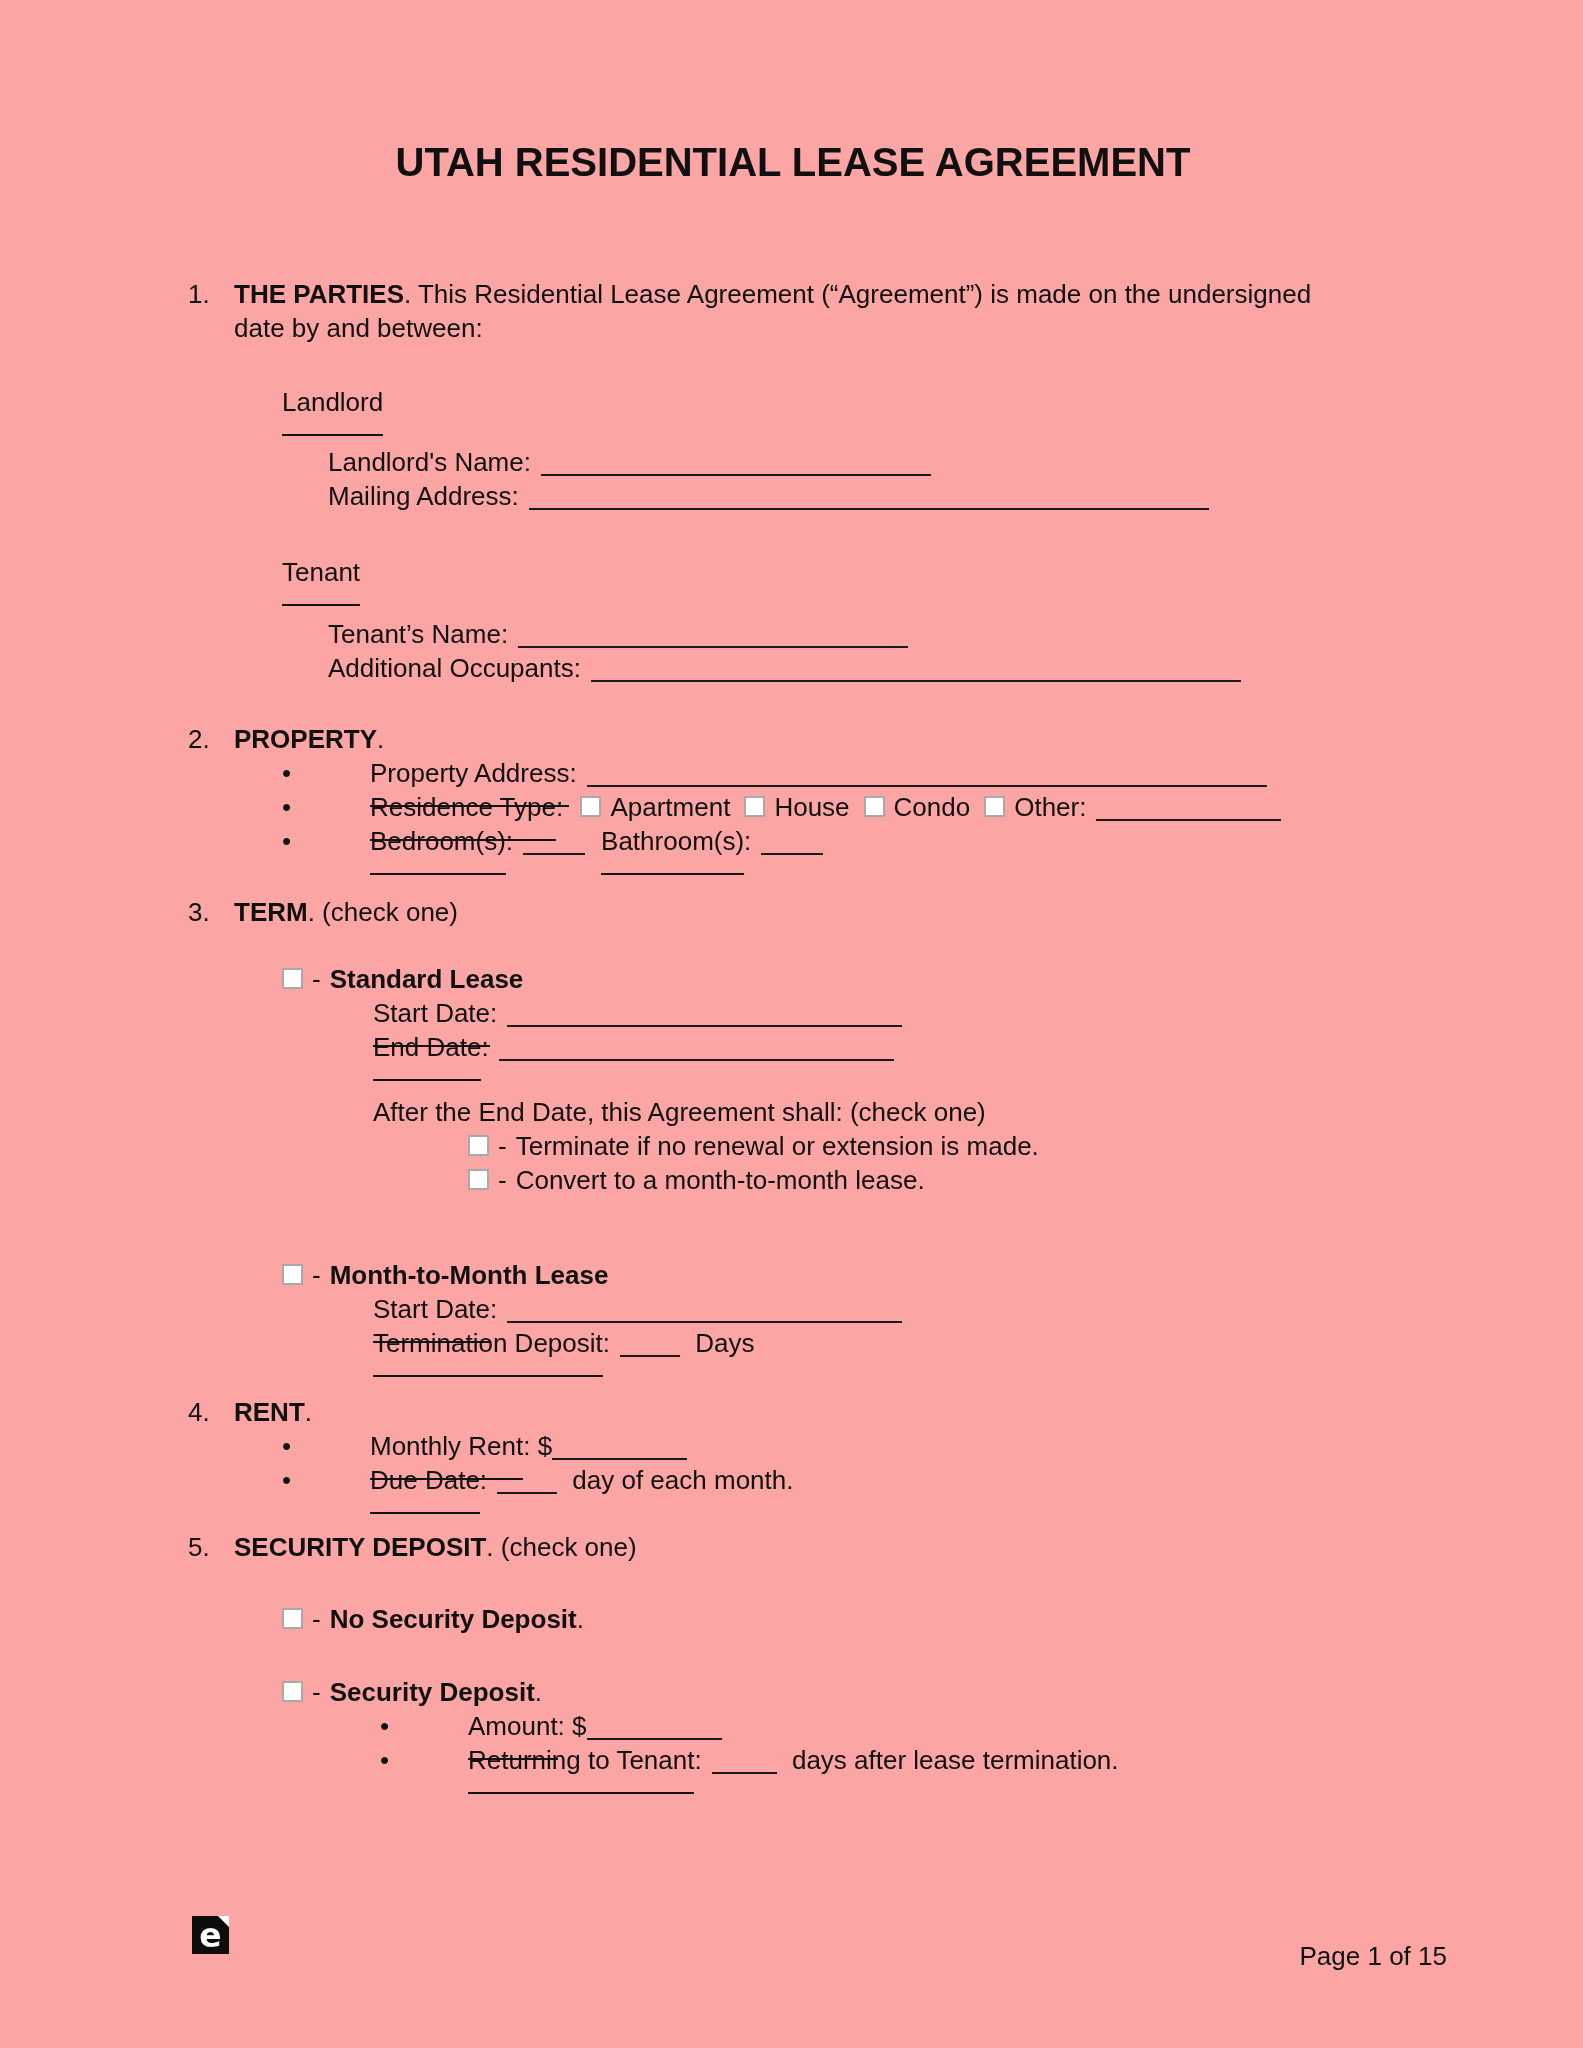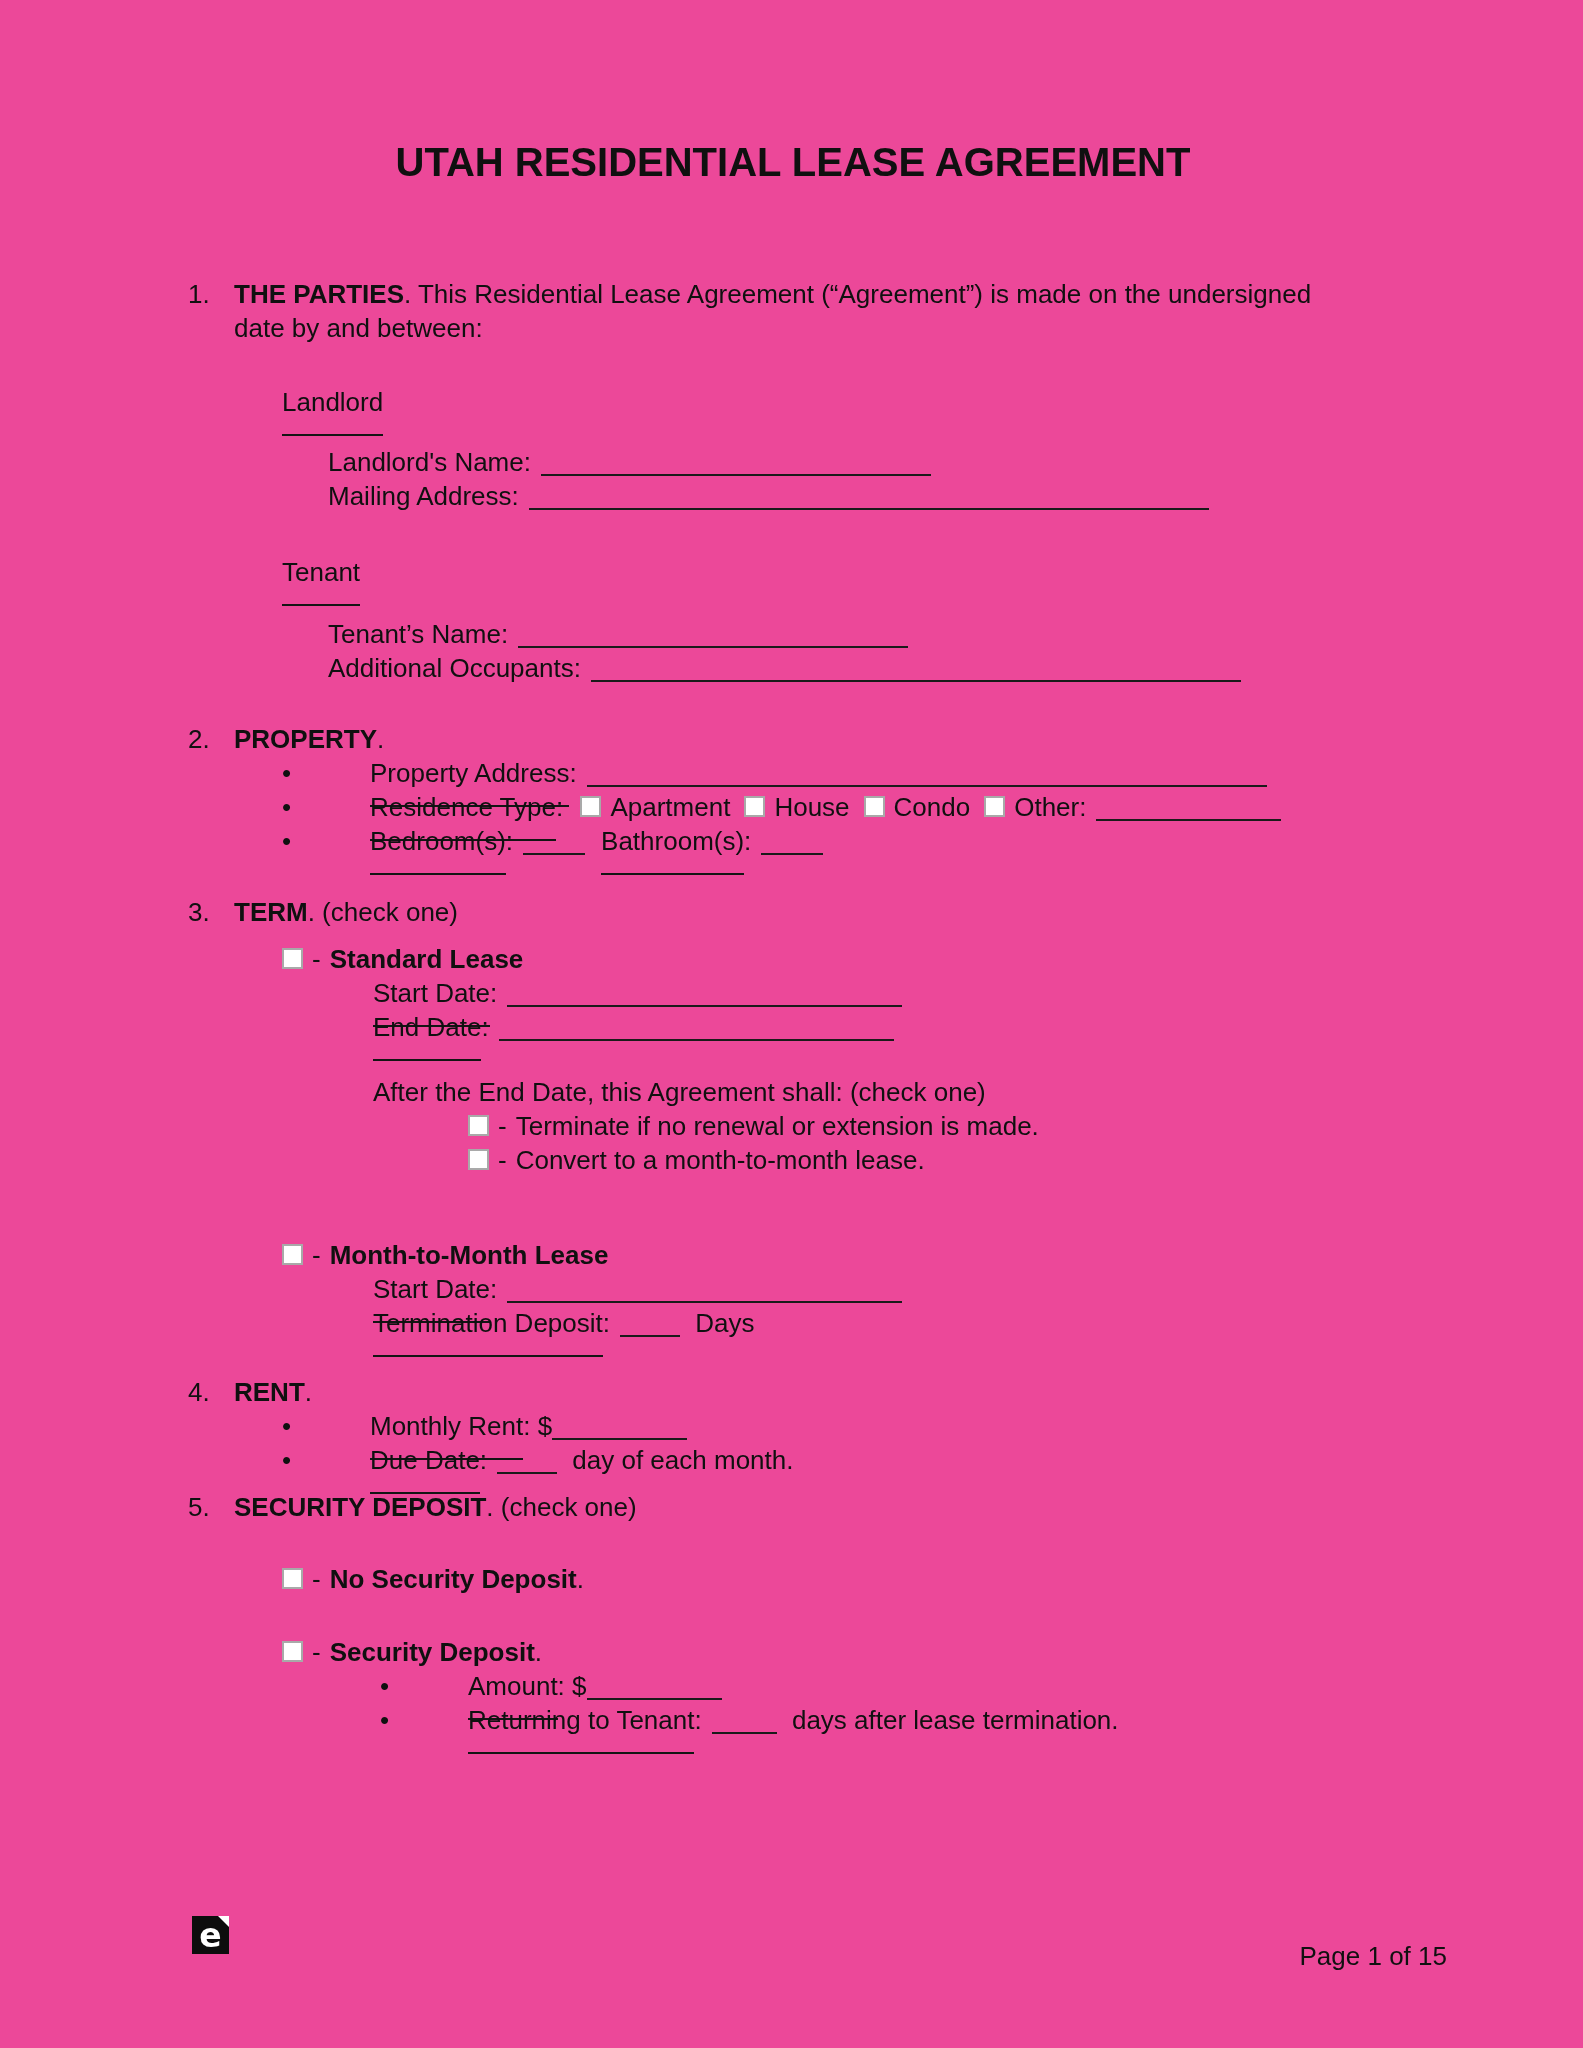--- a/index.html
+++ b/index.html
@@ -1,19 +1,19 @@
 <!DOCTYPE html>
 <html><head>
 <meta charset="utf-8">
 <style>
   html,body{margin:0;padding:0;background:#ffffff;}
   .page{
     position:relative;
     width:1583px;height:2048px;
-    background:#ec4899;
+    background:#fca5a5;
     font-family:"Liberation Sans",sans-serif;
     font-size:26px;line-height:34px;
     color:#101010;
     overflow:hidden;
   }
   .content{position:absolute;left:188px;top:140px;width:1210px;}
   h1.title{
     margin:0 0 93px 0;
     font-size:40px;line-height:44px;
     font-weight:bold;text-align:center;
@@ -40,21 +40,21 @@
   .blank.gapr{margin-right:8px;}
   .w390{width:390px}.w680{width:680px}.w650{width:650px}.w395{width:395px}
   .w185{width:185px}.w135{width:135px}.w62{width:62px}.w60{width:60px}.w65{width:65px}
   .cb{
     display:inline-block;width:17px;height:17px;
     border:2px solid #a9a9a9;background:#fff;
     vertical-align:-1px;margin-right:9px;
   }
   .optlabel{margin-right:14px;}
   .dash{margin-right:9px;}
-  .mt26{margin-top:26px}.mt28{margin-top:28px}.mt31{margin-top:31px}.mt33{margin-top:13px}
+  .mt26{margin-top:26px}.mt28{margin-top:28px}.mt31{margin-top:31px}.mt33{margin-top:33px}
   .mt35{margin-top:35px}.mt37{margin-top:37px}.mt38{margin-top:38px}.mt39{margin-top:39px}
   .mt40{margin-top:40px}.mt42{margin-top:42px}.mt61{margin-top:61px}
   .logo{
     position:absolute;left:192px;top:1916px;
     width:37px;height:38px;background:#0d0d0d;
   }
   .logo .letter{
     display:block;width:100%;text-align:center;
     color:#ffffff;font-weight:bold;font-size:33px;line-height:40px;
     font-family:"DejaVu Sans",sans-serif;

